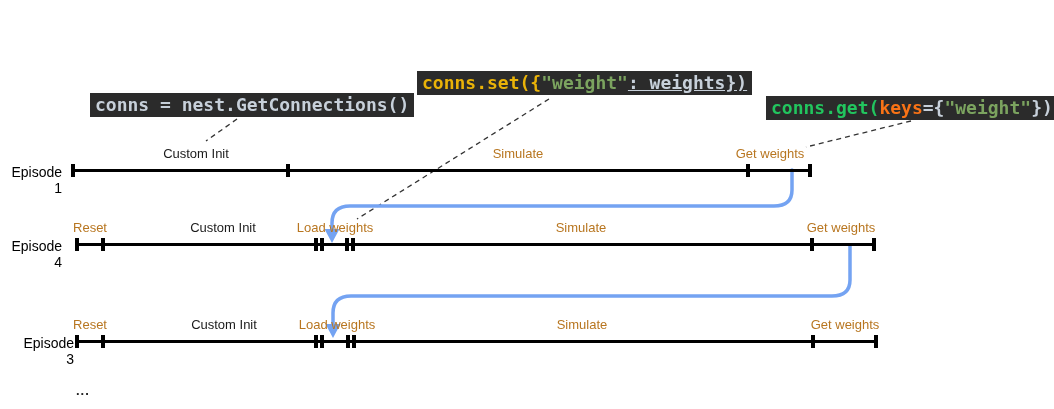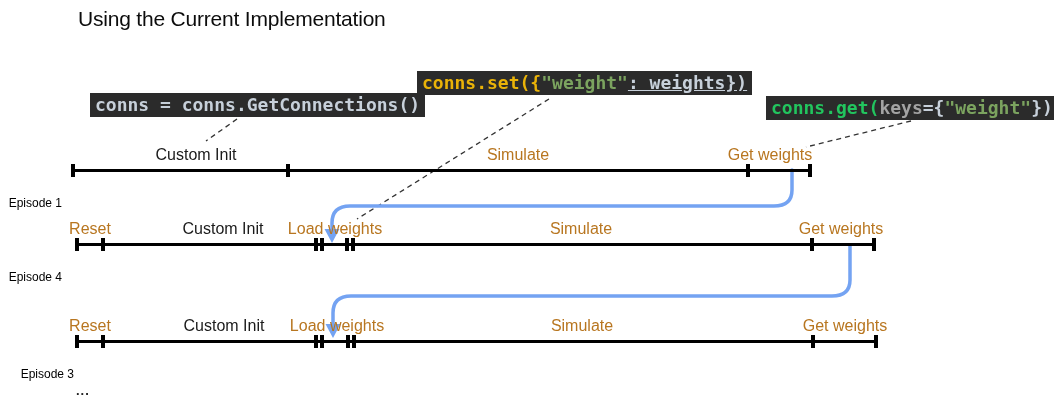--- a/index.html
+++ b/index.html
@@ -11,38 +11,37 @@
     position:absolute;left:78px;top:7px;font-size:21px;color:#0c0c0c;
     letter-spacing:-0.2px;white-space:pre;
   }
   .code-block{
     position:absolute;background:#2b2b2b;color:#c7d0da;
     font-family:"DejaVu Sans Mono","Liberation Mono",monospace;
     font-size:18px;line-height:20px;font-weight:bold;
     padding:2px 5px;white-space:pre;
   }
   .ep-label{
-    position:absolute;font-size:12px;color:#000;width:58px;text-align:right;margin-top:32px;
+    position:absolute;font-size:14px;color:#000;width:58px;text-align:right;
   }
   .tl-line{position:absolute;height:3px;background:#000;}
   .tl-tick{position:absolute;width:4px;height:13px;background:#000;}
   .seg-label{
-    position:absolute;font-size:16px;width:140px;text-align:center;white-space:nowrap;
+    position:absolute;font-size:13px;width:140px;text-align:center;white-space:nowrap;
   }
   .ellipsis{
     position:absolute;left:76px;top:383px;font-size:13px;font-weight:bold;color:#222;
     letter-spacing:1px;
   }
   svg#overlay{position:absolute;left:0;top:0;pointer-events:none;}
 </style>
 </head>
 <body>
 
 <div id="stage">
-  <div class="title">Using the Current Implementation</div>
   <svg id="overlay" width="1054" height="409">
       <line x1="237" y1="119" x2="206" y2="141" stroke="#333333" stroke-width="1.3" stroke-dasharray="5 4"></line>
       <line x1="549" y1="99" x2="357" y2="219" stroke="#333333" stroke-width="1.3" stroke-dasharray="5 4"></line>
       <line x1="911" y1="121" x2="806" y2="147" stroke="#333333" stroke-width="1.3" stroke-dasharray="5 4"></line>
       <path d="M792,170 L792,190 Q792,206 774,206 L350,206 Q332,206 332,223 L332,231" fill="none" stroke="#74a3f2" stroke-width="3.5" stroke-linecap="round"></path>
       <polygon points="324.5,229 339.5,229 332,243" fill="#74a3f2"></polygon>
       <path d="M850,245 L850,280 Q850,296 832,296 L351,296 Q333,296 333,313 L333,326" fill="none" stroke="#74a3f2" stroke-width="3.5" stroke-linecap="round"></path>
       <polygon points="325.5,324 340.5,324 333,338" fill="#74a3f2"></polygon>
     </svg>
   <div id="timelines">
@@ -80,18 +79,18 @@
       <div class="tl-tick" style="left: 352px; top: 335px;"></div>
       <div class="tl-tick" style="left: 811px; top: 335px;"></div>
       <div class="tl-tick" style="left: 874px; top: 335px;"></div>
       <div class="seg-label" style="left: 20px; top: 317px; color: rgb(184, 118, 32);">Reset</div>
       <div class="seg-label" style="left: 154px; top: 317px; color: rgb(26, 26, 26);">Custom Init</div>
       <div class="seg-label" style="left: 267px; top: 317px; color: rgb(184, 118, 32);">Load weights</div>
       <div class="seg-label" style="left: 512px; top: 317px; color: rgb(184, 118, 32);">Simulate</div>
       <div class="seg-label" style="left: 775px; top: 317px; color: rgb(184, 118, 32);">Get weights</div>
     </div>
   <div id="codeblocks">
-      <div class="code-block" style="left: 90px; top: 93px; background: rgb(43, 43, 43);"><span style="color: rgb(199, 208, 218);">conns = conns.GetConnections()</span></div>
+      <div class="code-block" style="left: 90px; top: 93px; background: rgb(43, 43, 43);"><span style="color: rgb(199, 208, 218);">conns = nest.GetConnections()</span></div>
       <div class="code-block" style="left: 417px; top: 71px; background: rgb(43, 43, 43);"><span style="color: #eab308;">conns.set({</span><span style="color: rgb(123, 163, 95);">"weight"</span><span style="color: rgb(199, 208, 218); text-decoration: underline;">: weights})</span></div>
-      <div class="code-block" style="left: 766px; top: 96px; background: rgb(43, 43, 43);"><span style="color: #22c55e;">conns.get(</span><span style="color: #a3a3a3;">keys</span><span style="color: rgb(199, 208, 218);">={</span><span style="color: rgb(123, 163, 95);">"weight"</span><span style="color: rgb(199, 208, 218);">})</span></div>
+      <div class="code-block" style="left: 766px; top: 96px; background: rgb(43, 43, 43);"><span style="color: #22c55e;">conns.get(</span><span style="color: #f97316;">keys</span><span style="color: rgb(199, 208, 218);">={</span><span style="color: rgb(123, 163, 95);">"weight"</span><span style="color: rgb(199, 208, 218);">})</span></div>
     </div>
   <div class="ellipsis">...</div>
 </div>
 
 </body></html>

